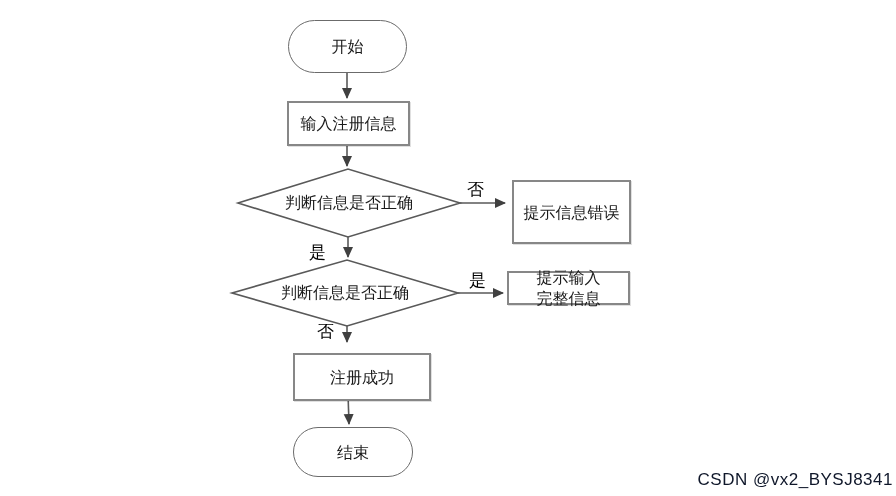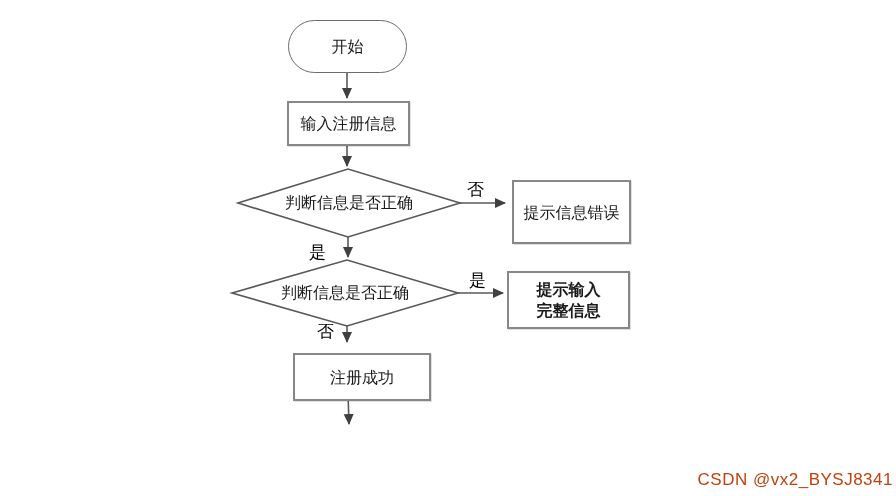--- a/index.html
+++ b/index.html
@@ -52,21 +52,21 @@
     font-size: 17px;
     line-height: 19px;
     color: #000000;
     z-index: 3;
   }
   .watermark {
     position: absolute;
     right: 3px;
     bottom: 6px;
     font-size: 17px;
-    color: #c2410c;
+    color: #0f172a;
     letter-spacing: 0.5px;
     z-index: 4;
   }
 </style>
 </head>
 <body>
 
 <div class="canvas">
 
   <svg class="layer-svg" viewBox="0 0 896 496">
@@ -92,24 +92,25 @@
   <div class="node oval" style="left:288px; top:20px; width:119px; height:53px; border-radius:26.5px;">开始</div>
 
   <div class="node rect" style="left:287px; top:101px; width:123px; height:45px;">输入注册信息</div>
 
   <div class="diamond-label" style="left:238px; top:169px; width:222px; height:68px;">判断信息是否正确</div>
 
   <div class="node rect" style="left:512px; top:180px; width:119px; height:64px;">提示信息错误</div>
 
   <div class="diamond-label" style="left:232px; top:260px; width:226px; height:66px;">判断信息是否正确</div>
 
-  <div class="node rect" style="left:507px; top:271px; width:123px; height:58px; padding:0 20px;font-weight:bold;">提示输入完整信息</div>
+  <div class="node rect" style="left:507px; top:271px; width:123px; height:34px; padding:0 20px;">提示输入完整信息</div>
 
   <div class="node rect" style="left:293px; top:353px; width:138px; height:48px;">注册成功</div>
 
+  <div class="node oval" style="left:293px; top:427px; width:120px; height:50px; border-radius:25px;">结束</div>
 
   <div class="edge-label" style="left:467px; top:180px;">否</div>
   <div class="edge-label" style="left:309px; top:243px;">是</div>
   <div class="edge-label" style="left:469px; top:271px;">是</div>
   <div class="edge-label" style="left:317px; top:322px;">否</div>
 
   <div class="watermark">CSDN @vx2_BYSJ8341</div>
 
 </div>
 

